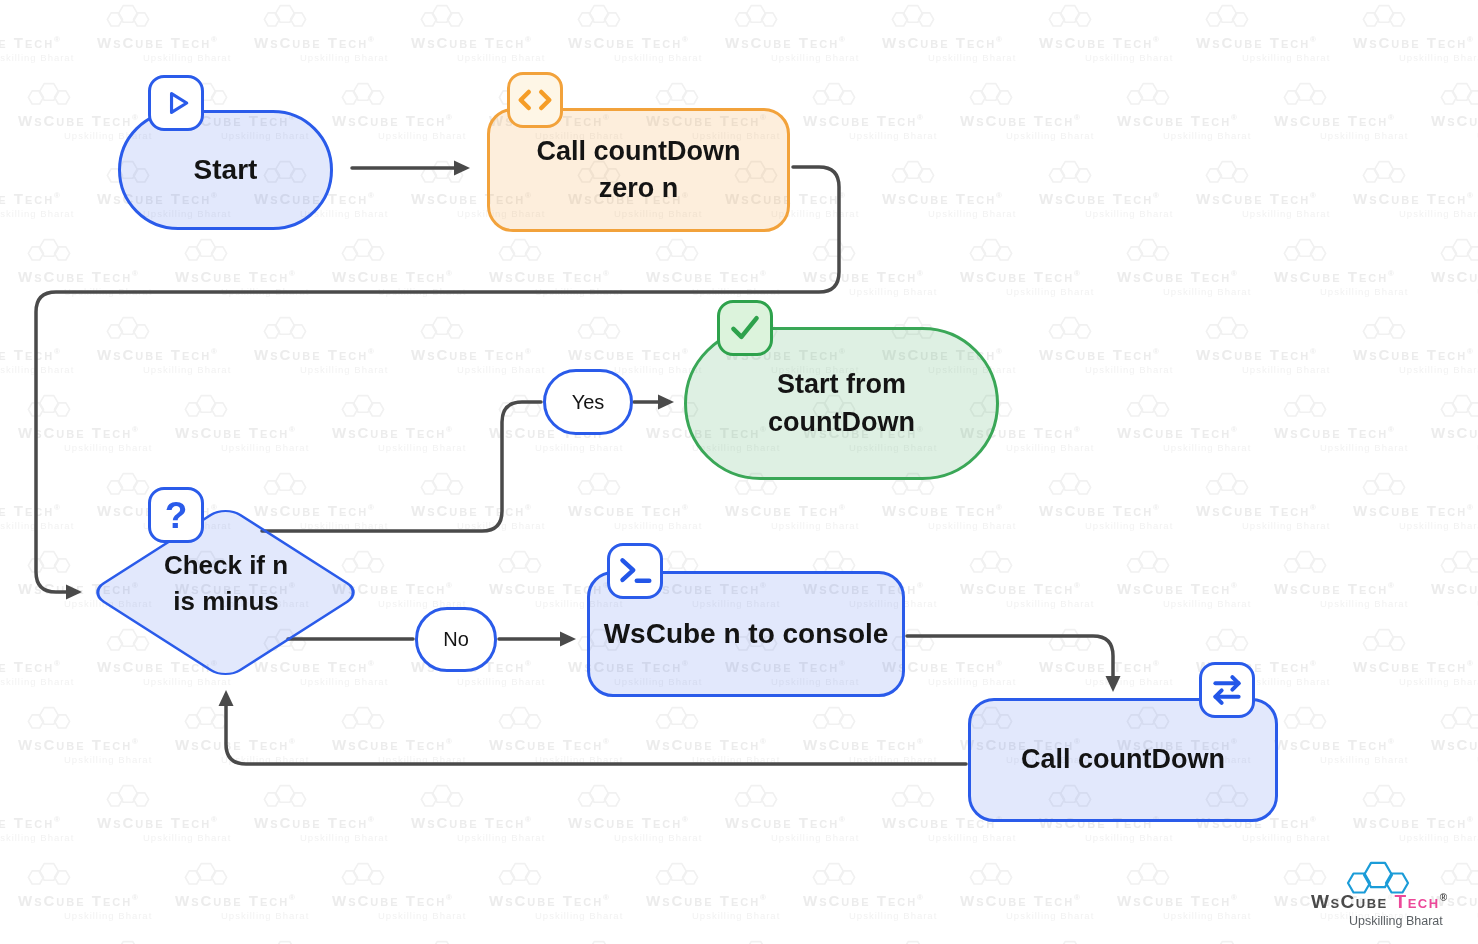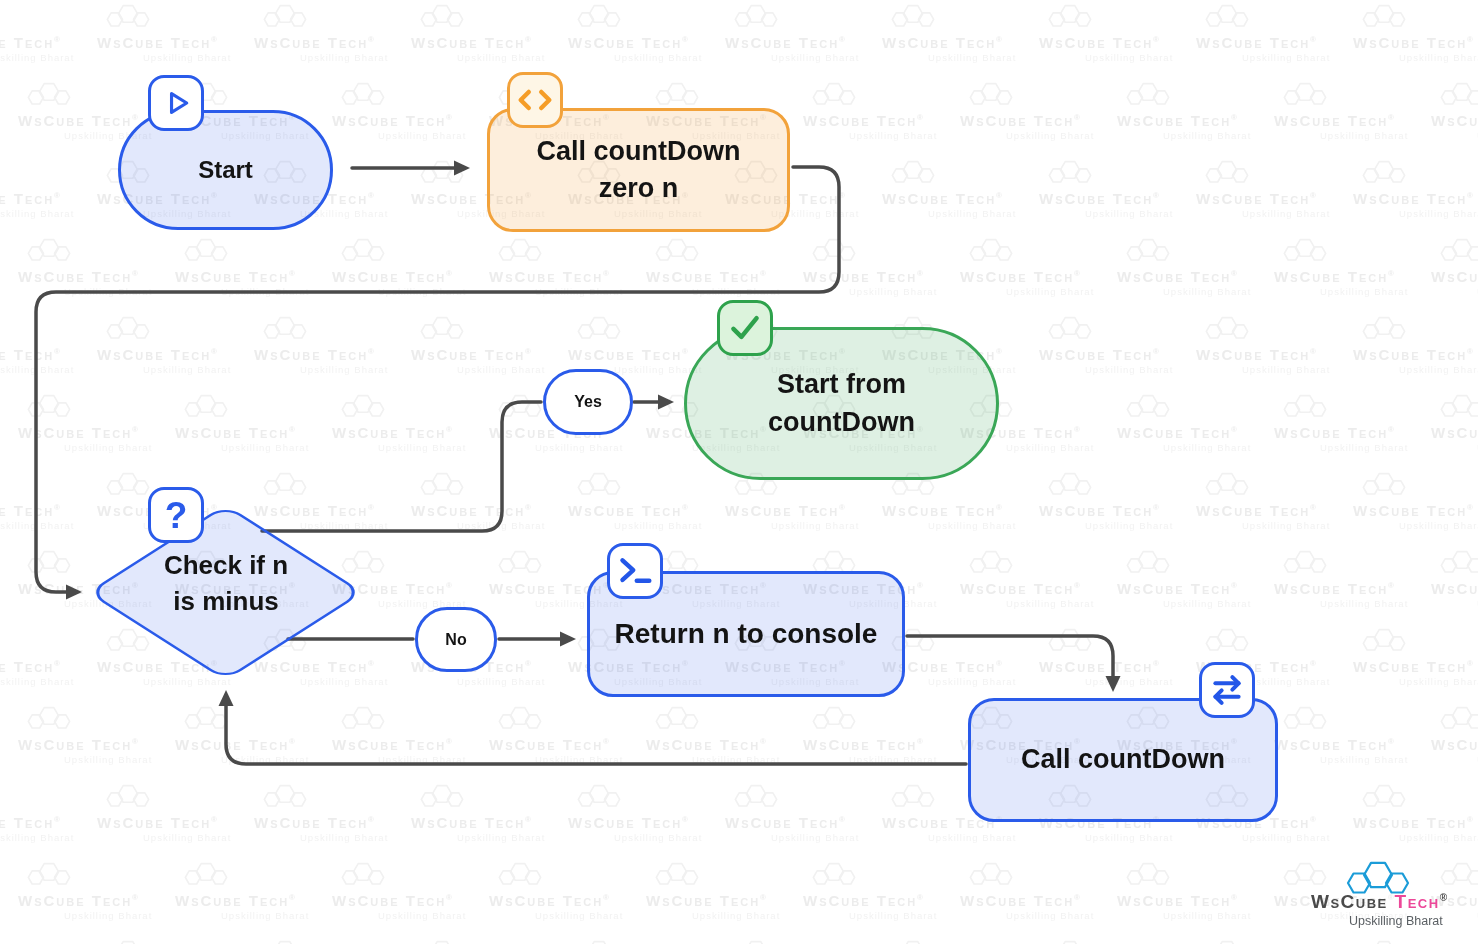--- a/index.html
+++ b/index.html
@@ -15,21 +15,21 @@
   .wm-sub{font-size:9.5px;color:#f2f2f2;letter-spacing:1px;margin:2px 0 0 46px;white-space:nowrap;}
   
   #edges{position:absolute;left:0;top:0;z-index:1;}
   
   .node{position:absolute;z-index:2;display:flex;align-items:center;justify-content:center;text-align:center;box-sizing:border-box;}
   .node .lbl{font-weight:bold;color:#141414;line-height:1.38;}
   .blue-node{background:rgba(47,92,234,0.14);border:3px solid #2a5bea;}
   .orange-node{background:rgba(242,162,59,0.18);border:3px solid #f2a23b;}
   .green-node{background:rgba(58,167,87,0.17);border:3px solid #3aa757;}
   .edge-pill{position:absolute;z-index:2;background:#ffffff;border:3px solid #2a5bea;display:flex;align-items:center;justify-content:center;box-sizing:border-box;}
-  .edge-pill .lbl{font-weight:bold;font-size:16px;color:#141414;}
+  .edge-pill .lbl{font-weight:normal;font-size:20px;color:#141414;}
   .diamond-shape{
     position:absolute;left:163px;top:530px;width:125px;height:125px;z-index:2;
     background:rgba(47,92,234,0.14);border:2.5px solid #2a5bea;border-radius:14px;
     transform:scale(1.565,1) rotate(45deg);box-sizing:border-box;
   }
   .diamond-label{position:absolute;left:106px;top:548px;width:240px;z-index:3;text-align:center;font-weight:bold;font-size:26px;color:#141414;line-height:1.38;}
   
   .badge{position:absolute;width:56px;height:56px;border-radius:16px;z-index:4;display:flex;align-items:center;justify-content:center;box-sizing:border-box;}
   .badge-blue{background:#ffffff;border:3px solid #2a5bea;}
   .badge-orange{background:#fef6e6;border:3px solid #f2a23b;}
@@ -977,21 +977,21 @@
       <polygon points="470,168 454,160.5 454,175.5"></polygon>
       <polygon points="82,592 66,584.5 66,599.5"></polygon>
       <polygon points="674,402 658,394.5 658,409.5"></polygon>
       <polygon points="576,639 560,631.5 560,646.5"></polygon>
       <polygon points="1113,692 1105.5,676 1120.5,676"></polygon>
       <polygon points="226,690 218.5,706 233.5,706"></polygon>
     </g>
   </svg>
 
   <div class="node blue-node" style="left:118px;top:110px;width:215px;height:120px;border-radius:60px;">
-    <span class="lbl" style="font-size:24px;">Start</span>
+    <span class="lbl" style="font-size:28px;">Start</span>
   </div>
   <div class="badge badge-blue" style="left:148px;top:75px;">
     <svg width="56" height="56" viewBox="0 0 56 56">
       <path d="M23 17.5 L23 38.5 L40 28 Z" fill="none" stroke="#2a5bea" stroke-width="3.5" stroke-linejoin="round"></path>
     </svg>
   </div>
 
   <div class="node orange-node" style="left:487px;top:108px;width:303px;height:124px;border-radius:26px;">
     <span class="lbl" style="font-size:27px;">
       <span>Call countDown</span><br>
@@ -1029,21 +1029,21 @@
   <div class="diamond-shape"></div>
   <div class="diamond-label">
     <span>Check if n</span><br>
     <span>is minus</span>
   </div>
   <div class="badge badge-blue" style="left:148px;top:487px;">
     <span class="q-glyph">?</span>
   </div>
 
   <div class="node blue-node" style="left:587px;top:571px;width:318px;height:126px;border-radius:26px;">
-    <span class="lbl" style="font-size:28px;">Return n to console</span>
+    <span class="lbl" style="font-size:28px;">WsCube n to console</span>
   </div>
   <div class="badge badge-blue" style="left:607px;top:543px;">
     <svg width="56" height="56" viewBox="0 0 56 56">
       <g fill="none" stroke="#2356e8" stroke-width="5" stroke-linecap="round" stroke-linejoin="round">
         <path d="M14 16 L26 27 L14 38"></path>
         <path d="M30 39 L44 39"></path>
       </g>
     </svg>
   </div>
 

